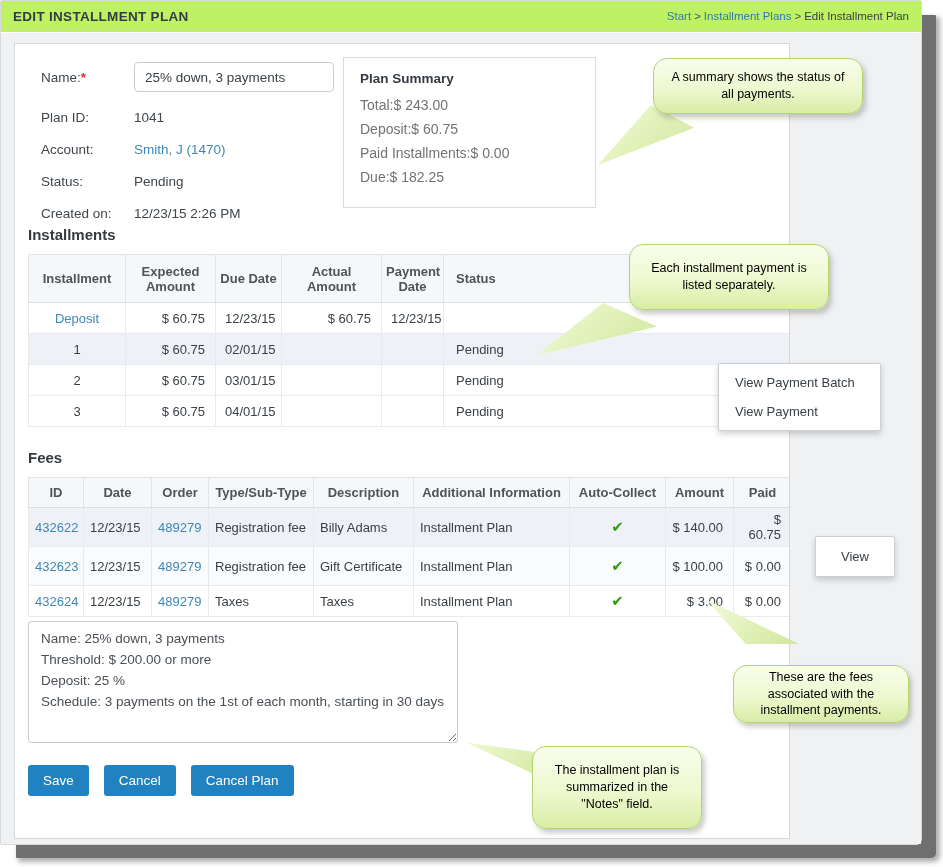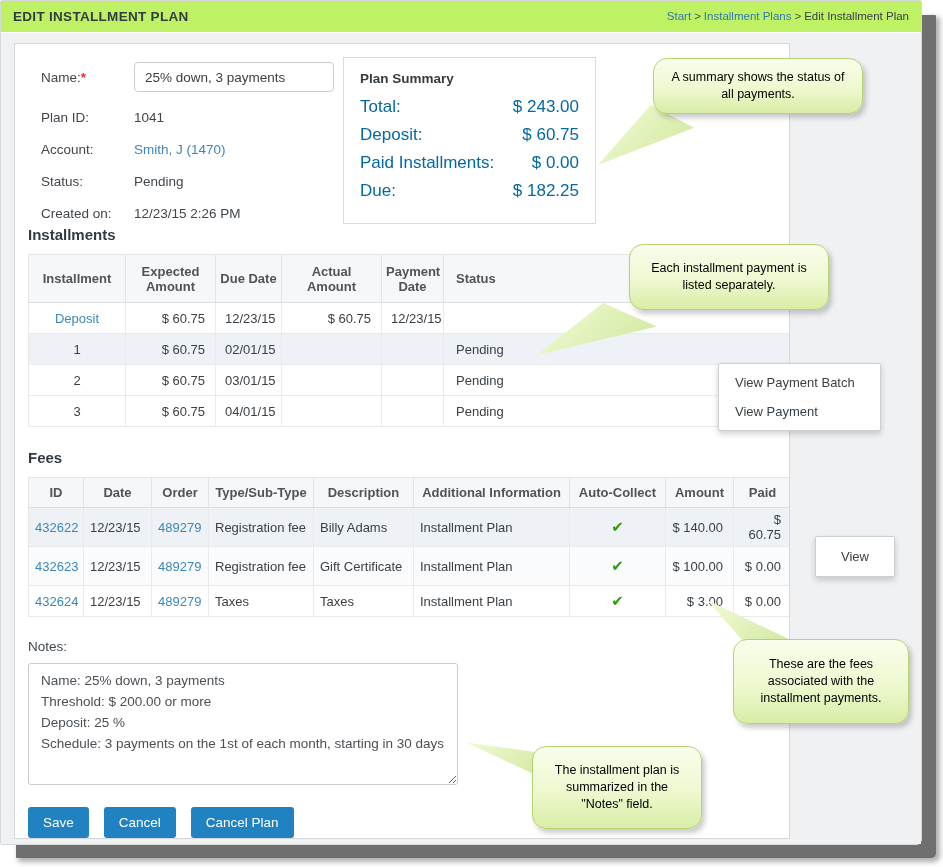--- a/index.html
+++ b/index.html
@@ -29,21 +29,21 @@
   .frm-row { display:flex; margin-bottom:13px; font-size:13.5px; color:#3f464c; line-height:19px; }
   .frm-label { width:93px; flex:none; }
   .req { color:#d9302c; font-weight:bold; }
   .name-row { margin-bottom:16px; align-items:center; }
   .name-input { width:200px; height:30px; border:1px solid #c9cdd1; border-radius:4px;
     padding:0 10px; font-size:13.5px; color:#3a4146; font-family:inherit; background:#fff; }
   .frm-value a { color:#3d87b8; text-decoration:none; }
 
   .summary-box { width:253px; border:1px solid #d8dbde; background:#fff; padding:13px 16px 14px; margin-top:1px; }
   .summary-title { font-size:13.5px; font-weight:bold; color:#343b41; margin-bottom:11px; }
-  .summary-row { display:flex; justify-content:space-between; font-size:17px; color:#0369a1; margin-bottom:8px; }
+  .summary-row { display:flex; font-size:14px; color:#737373; margin-bottom:8px; }
 
   .section-heading { font-size:15px; font-weight:bold; color:#333a40; margin-top:12px; height:20px; }
   .section-heading.fees-h { margin-top:22px; }
 
   
   table.grid { border-collapse:collapse; table-layout:fixed; width:859px; margin-top:8px;
     font-size:13px; background:#fff; }
   table.grid th { background:#f6f7f8; color:#4d545a; font-weight:bold;
     border:1px solid #e2e4e7; border-bottom:1px solid #dcdfe2; text-align:center; padding:4px 4px; }
   table.grid td { border:1px solid #e8eaec; height:31px; color:#3a4146; padding:4px 6px; background:#fff; }
@@ -295,21 +295,20 @@
             <td>Installment Plan</td>
             <td><span class="check">✔</span></td>
             <td>$ 3.00</td>
             <td>$ 0.00</td>
             <td>$ 3.00</td>
             <td></td>
           </tr>
         </tbody>
     </table>
 
-    <div class="notes-label">Notes:</div>
     <textarea class="notes-area" style="">Name: 25% down, 3 payments
 Threshold: $ 200.00 or more
 Deposit: 25 %
 Schedule: 3 payments on the 1st of each month, starting in 30 days</textarea>
 
     <div class="btn-row">
       <button class="btn">Save</button>
       <button class="btn">Cancel</button>
       <button class="btn btn-cancel-plan">Cancel Plan</button>
     </div>
@@ -327,21 +326,21 @@
   <div class="callout" style="left:652px;top:57px;width:210px;height:56px">
     <span>A summary shows the status of all payments.</span>
   </div>
 
   <div class="tail" style="left:536px;top:302px;width:120px;height:52px;clip-path:polygon(0 100%,55% 0,100% 45%)"></div>
   <div class="callout" style="left:628px;top:243px;width:200px;height:66px">
     <span>Each installment payment is listed separately.</span>
   </div>
 
   <div class="tail" style="left:706px;top:599px;width:92px;height:44px;clip-path:polygon(0 0,100% 100%,42% 100%)"></div>
-  <div class="callout" style="left:732px;top:638px;width:176px;height:85px">
+  <div class="callout" style="left:732px;top:664px;width:176px;height:58px">
     <span>These are the fees associated with the installment payments.</span>
   </div>
 
   <div class="tail" style="left:465px;top:733px;width:90px;height:42px;clip-path:polygon(0 20%,100% 50%,80% 100%)"></div>
   <div class="callout" style="left:531px;top:745px;width:170px;height:83px">
     <span>The installment plan is summarized in the "Notes" field.</span>
   </div>
 
 </div>
 

